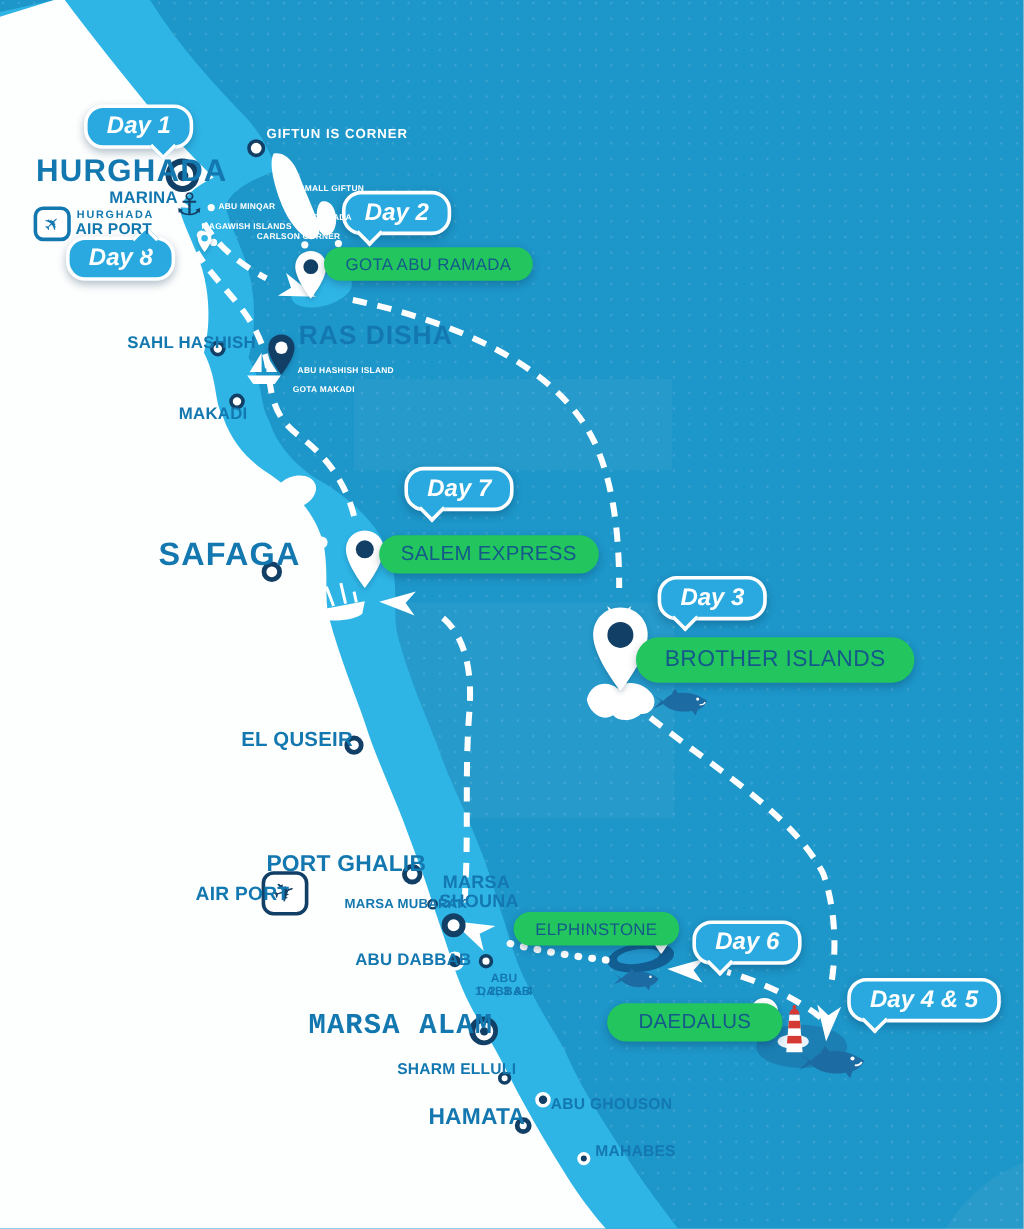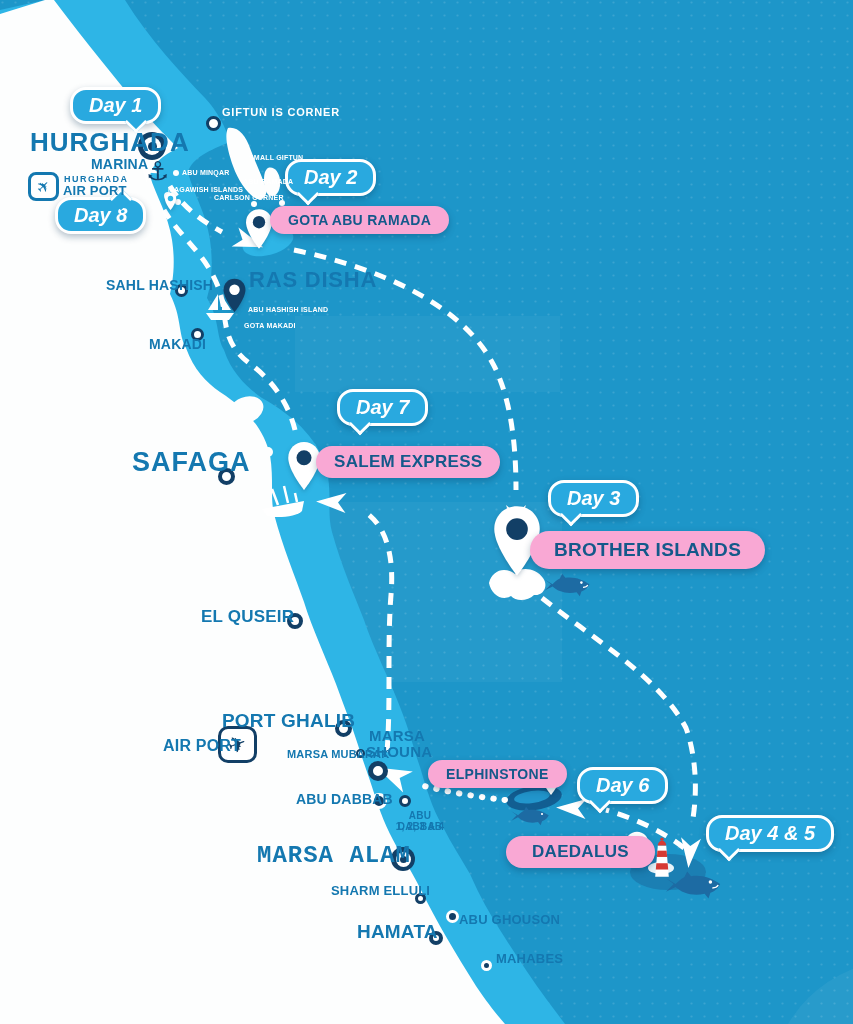--- a/index.html
+++ b/index.html
@@ -8,21 +8,21 @@
   #terrain{position:absolute;left:0;top:0;}
   .lbl{position:absolute;color:#1478B0;font-weight:bold;white-space:nowrap;
        letter-spacing:.2px;line-height:1.05;}
   .lbl.white{color:#FFFFFF;}
   .lbl.center{text-align:center;white-space:normal;}
   .m-ring{position:absolute;background:#FFFFFF;border:3px solid #123F66;border-radius:50%;box-sizing:border-box;}
   .m-dot{position:absolute;background:#123F66;border:3px solid #FFFFFF;border-radius:50%;box-sizing:border-box;}
   .m-big{position:absolute;border-radius:50%;background:#123F66;display:flex;align-items:center;justify-content:center;}
   .m-big .w{border-radius:50%;background:#FFFFFF;display:flex;align-items:center;justify-content:center;}
   .m-big .c{border-radius:50%;background:#123F66;}
-  .pill{position:absolute;background:#f9a8d4;border-radius:999px;color:#14598A;font-weight:bold;
+  .pill{position:absolute;background:#22c55e;border-radius:999px;color:#14598A;font-weight:normal;
         white-space:nowrap;box-shadow:0 3px 7px rgba(8,48,80,.30);display:flex;align-items:center;
         padding:0 18px;letter-spacing:.3px;}
   .bubble{position:absolute;background:#29A9DF;border:3px solid #FFFFFF;border-radius:16px;color:#FFFFFF;
           font-weight:bold;font-style:italic;white-space:nowrap;box-shadow:0 3px 7px rgba(8,48,80,.30);
           display:flex;align-items:center;justify-content:center;padding:4px 16px;font-size:20px;}
   .bubble::after{content:"";position:absolute;width:13px;height:13px;background:#29A9DF;transform:rotate(45deg);}
   .tail-bl::after{bottom:-9px;left:12px;border-right:3px solid #FFFFFF;border-bottom:3px solid #FFFFFF;}
   .tail-br::after{bottom:-9px;right:14px;border-right:3px solid #FFFFFF;border-bottom:3px solid #FFFFFF;}
   .tail-tr::after{top:-9px;right:14px;border-left:3px solid #FFFFFF;border-top:3px solid #FFFFFF;}
   .pin{position:absolute;filter:drop-shadow(0 2px 2px rgba(8,48,80,.25));}

